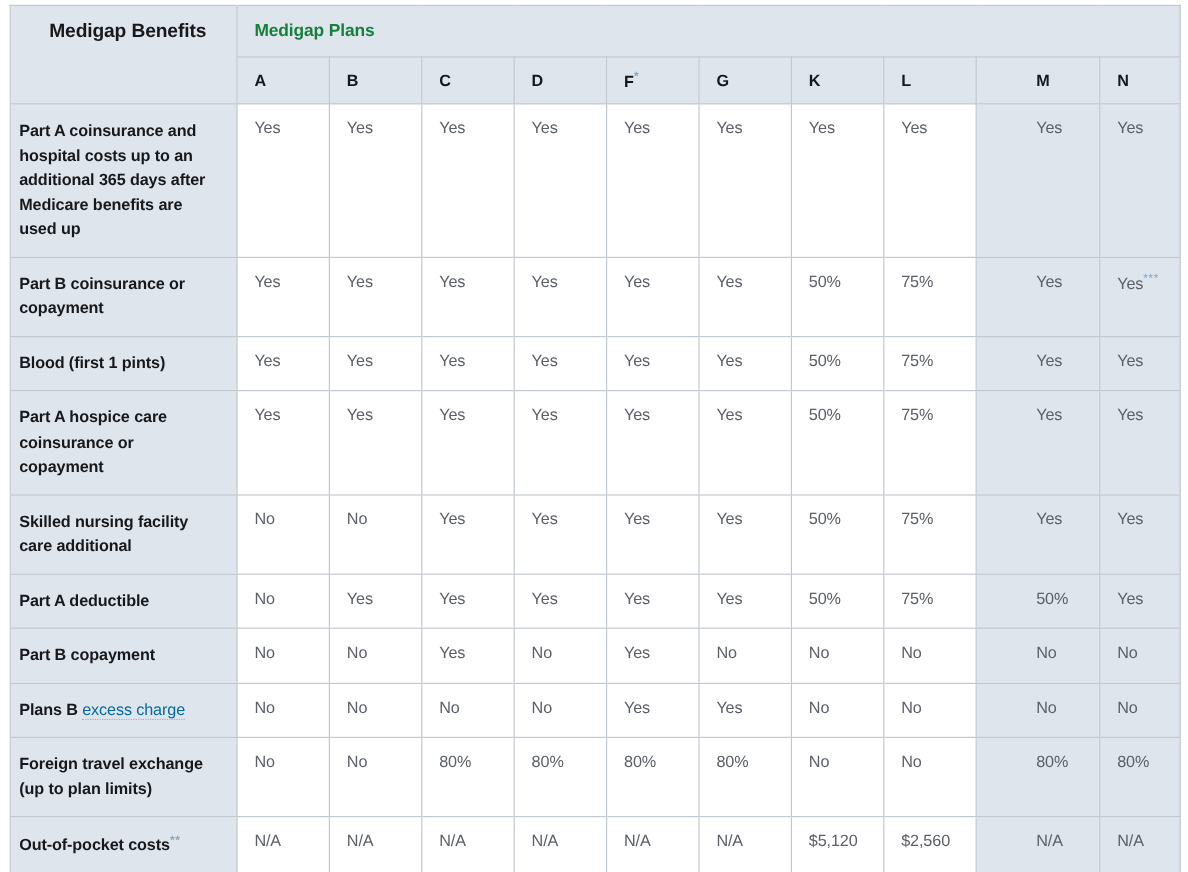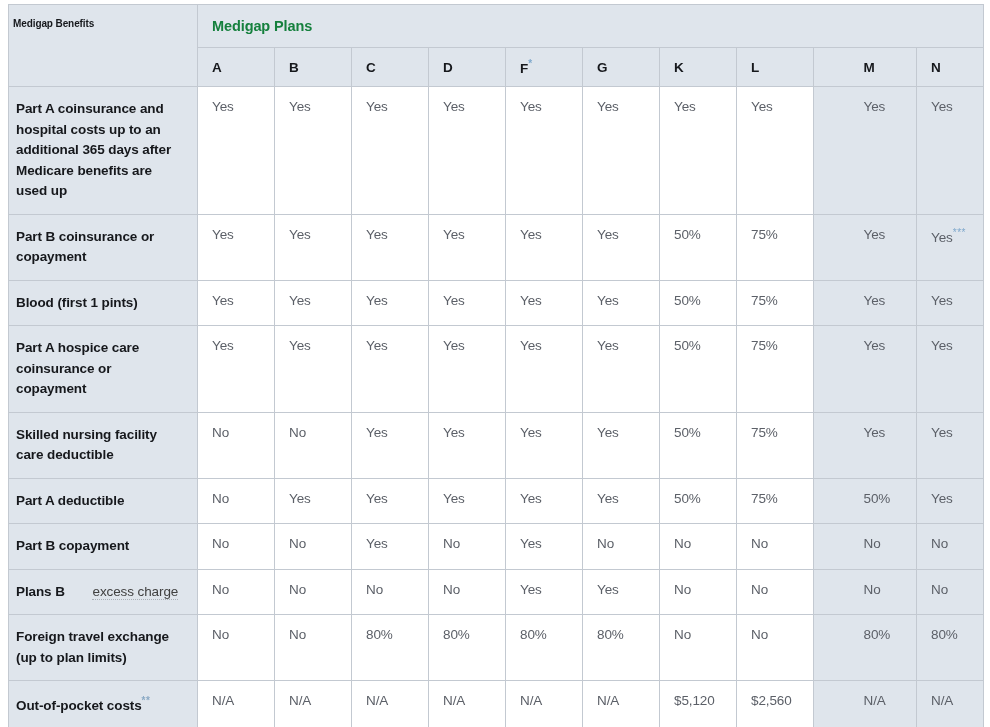--- a/index.html
+++ b/index.html
@@ -36,22 +36,22 @@
   col.c-gap     { width: 36px;  }
   col.c-mn      { width: 67px;  }
 
   
   th.benefit-head {
     background: #dfe5ec;
     border-right: 1px solid #c3c9d1;
     border-bottom: 1px solid #c3c9d1;
     text-align: left;
     vertical-align: top;
-    padding: 13px 0 13px 4px;
-    font-size: 10px;
+    padding: 13px 0 13px 32px;
+    font-size: 16px;
     font-weight: bold;
     color: #16181c;
     letter-spacing: -0.1px;
   }
   th.plans-head {
     background: #dfe5ec;
     border-bottom: 1px solid #c3c9d1;
     text-align: left;
     vertical-align: top;
     padding: 13px 0 13px 14px;
@@ -121,24 +121,23 @@
     border-left: 1px solid #c3c9d1;
   }
   td.val.shaded {
     background: #dfe5ec;
   }
   td.val.no-right { border-right: none; }
 
   
   .glossary {
     font-weight: normal;
-    color: #404040;
+    color: #0369a1;
     border-bottom: 1px dotted #a9afb7;
     cursor: help;
-    margin-left: 24px;
   }
 </style>
 </head>
 <body>
 
 <div class="table-wrap">
   <table class="medigap">
     <colgroup>
       <col class="c-benefit">
       <col class="c-plan">
@@ -223,21 +222,21 @@
           <td class="val"><span>Yes</span></td>
           <td class="val"><span>Yes</span></td>
           <td class="val"><span>Yes</span></td>
           <td class="val"><span>50%</span></td>
           <td class="val"><span>75%</span></td>
           <td class="val gap-col"><span></span></td>
           <td class="val shaded"><span>Yes</span></td>
           <td class="val shaded no-right"><span>Yes</span></td>
         </tr>
         <tr>
-          <td class="benefit"><span>Skilled nursing facility care deductible</span></td>
+          <td class="benefit"><span>Skilled nursing facility care additional</span></td>
           <td class="val"><span>No</span></td>
           <td class="val"><span>No</span></td>
           <td class="val"><span>Yes</span></td>
           <td class="val"><span>Yes</span></td>
           <td class="val"><span>Yes</span></td>
           <td class="val"><span>Yes</span></td>
           <td class="val"><span>50%</span></td>
           <td class="val"><span>75%</span></td>
           <td class="val gap-col"><span></span></td>
           <td class="val shaded"><span>Yes</span></td>

